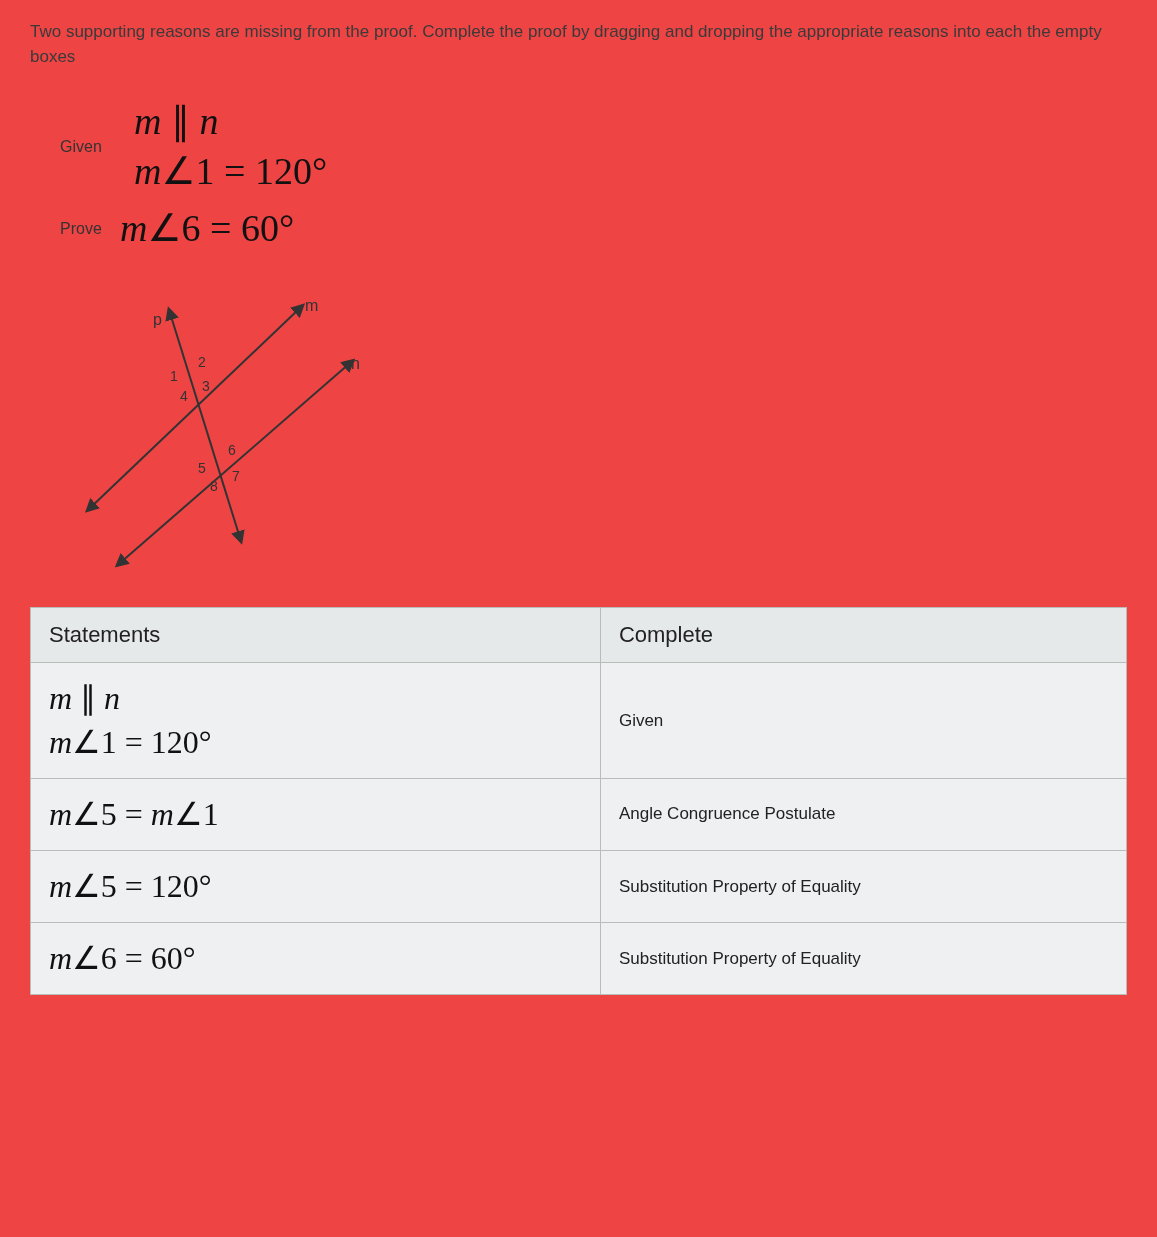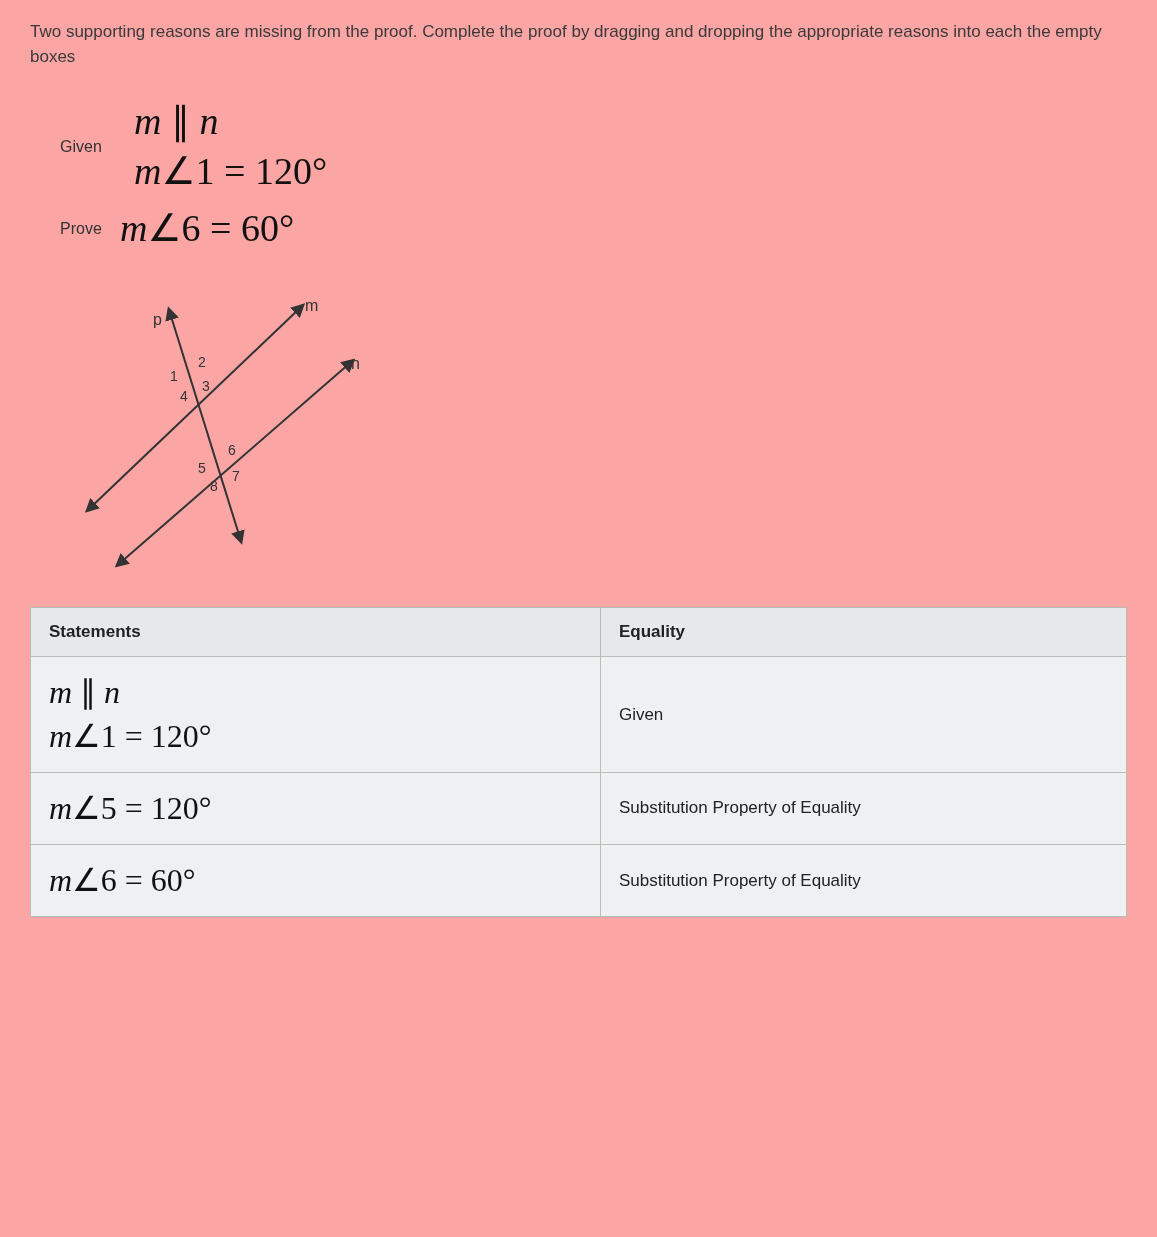--- a/index.html
+++ b/index.html
@@ -4,21 +4,21 @@
 <style>
   * { box-sizing: border-box; }
   body {
     margin: 0;
     padding: 0;
     font-family: Arial, Helvetica, sans-serif;
     background: #d8dde0;
     width: 1157px;
   }
   .page {
-    background: #fca5a5;
+    background: #ef4444;
     padding: 20px 30px;
     min-height: 1237px;
   }
   .intro {
     font-size: 17px;
     color: #3a3a3a;
     line-height: 1.45;
     margin-bottom: 28px;
   }
   .given-prove {
@@ -54,22 +54,22 @@
     border-collapse: collapse;
     background: #eef0f2;
   }
   table.proof th, table.proof td {
     border: 1px solid #b7beb8;
     padding: 14px 18px;
     text-align: left;
     vertical-align: middle;
   }
   table.proof th {
-    font-weight: bold;
-    font-size: 17px;
+    font-weight: normal;
+    font-size: 22px;
     color: #222;
     background: #e6e9ea;
   }
   .stmt-math {
     font-family: "Cambria Math", "STIX", "Times New Roman", serif;
     font-size: 32px;
     color: #111;
     line-height: 1.35;
   }
   .stmt-math .italic { font-style: italic; }
@@ -132,29 +132,35 @@
     <text x="133" y="190" font-size="14" fill="#333">5</text>
     <text x="163" y="172" font-size="14" fill="#333">6</text>
     <text x="167" y="198" font-size="14" fill="#333">7</text>
     <text x="145" y="208" font-size="14" fill="#333">8</text>
   </svg>
 
   <table class="proof">
     <thead>
       <tr>
         <th class="statements-col">Statements</th>
-        <th>Equality</th>
+        <th>Complete</th>
       </tr>
     </thead>
     <tbody id="proof-body">
         <tr>
           <td>
             <div class="stmt-math"><span class="italic">m</span> ∥ <span class="italic">n</span><br><span class="italic">m</span>∠1 = 120°</div>
           </td>
           <td><span class="reason-text">Given</span></td>
+        </tr>
+        <tr>
+          <td>
+            <div class="stmt-math"><span class="italic">m</span>∠5 = <span class="italic">m</span>∠1</div>
+          </td>
+          <td><span class="reason-text">Angle Congruence Postulate</span></td>
         </tr>
         <tr>
           <td>
             <div class="stmt-math"><span class="italic">m</span>∠5 = 120°</div>
           </td>
           <td><span class="reason-text">Substitution Property of Equality</span></td>
         </tr>
         <tr>
           <td>
             <div class="stmt-math"><span class="italic">m</span>∠6 = 60°</div>

